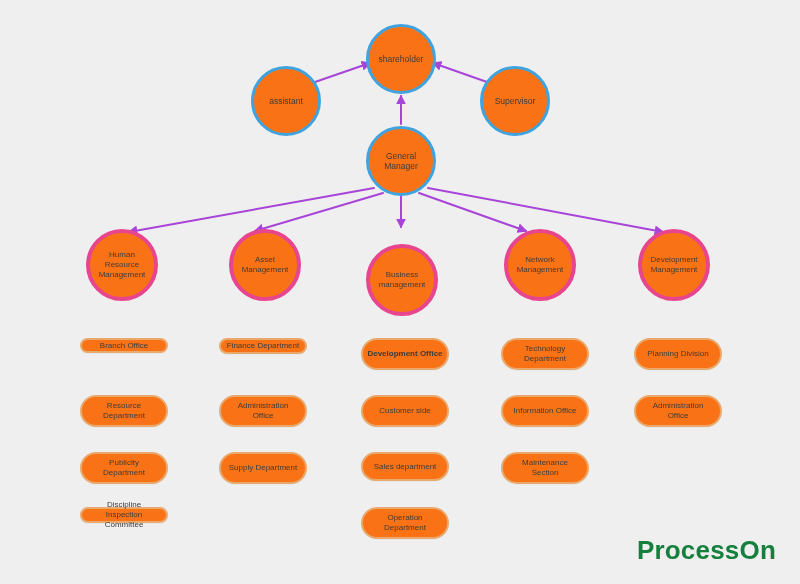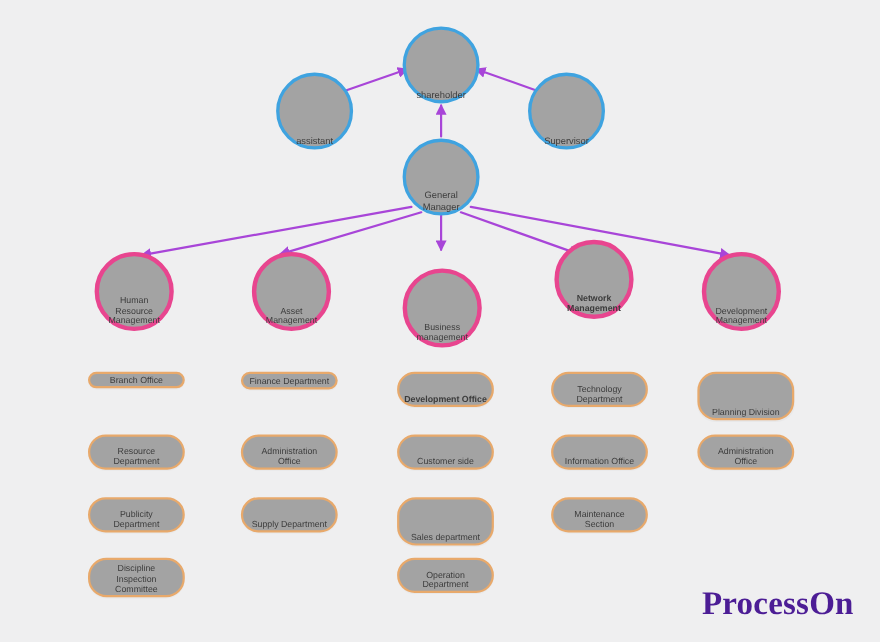--- a/index.html
+++ b/index.html
@@ -24,23 +24,23 @@
   svg.edges {
     position: absolute;
     left: 0; top: 0;
     width: 800px;
     height: 584px;
     pointer-events: none;
   }
   .node {
     position: absolute;
     box-sizing: border-box;
-    background: #a3a3a3;
+    background: #f97316;
     display: flex;
-    align-items: flex-end;
+    align-items: center;
     justify-content: center;
     text-align: center;
     color: #3c3c3c;
     line-height: 1.22;
     white-space: pre-line;
   }
   .node.circle-blue {
     border-radius: 50%;
     border: 3px solid #3fa3e0;
     font-size: 8.5px;
@@ -58,24 +58,24 @@
   }
   .node-label {
     display: block;
     padding: 0 4px;
     white-space: pre-line;
   }
   #watermark {
     position: absolute;
     right: 24px;
     bottom: 18px;
-    font-family: Liberation Serif, serif;
-    font-size: 30px;
+    font-family: Liberation Sans, sans-serif;
+    font-size: 26px;
     font-weight: 700;
-    color: #4c1d95;
+    color: #15803d;
     letter-spacing: 0.2px;
     user-select: none;
   }
 </style>
 </head>
 <body>
 
 <div id="canvas">
   <svg class="edges" viewBox="0 0 800 584">
     <defs>
@@ -100,45 +100,45 @@
       <div class="node circle-blue" style="left: 480px; top: 66px; width: 70px; height: 70px;"><span class="node-label">Supervisor</span></div>
       <div class="node circle-blue" style="left: 366px; top: 126px; width: 70px; height: 70px;"><span class="node-label">General
 Manager</span></div>
       <div class="node circle-pink" style="left: 86px; top: 229px; width: 72px; height: 72px;"><span class="node-label">Human
 Resource
 Management</span></div>
       <div class="node circle-pink" style="left: 229px; top: 229px; width: 72px; height: 72px;"><span class="node-label">Asset
 Management</span></div>
       <div class="node circle-pink" style="left: 366px; top: 244px; width: 72px; height: 72px;"><span class="node-label">Business
 management</span></div>
-      <div class="node circle-pink" style="left: 504px; top: 218px; width: 72px; height: 72px; font-weight: bold;"><span class="node-label">Network
+      <div class="node circle-pink" style="left: 504px; top: 229px; width: 72px; height: 72px;"><span class="node-label">Network
 Management</span></div>
       <div class="node circle-pink" style="left: 638px; top: 229px; width: 72px; height: 72px;"><span class="node-label">Development
 Management</span></div>
       <div class="node pill" style="left: 80px; top: 338px; width: 88px; height: 15px;"><span class="node-label">Branch Office</span></div>
       <div class="node pill" style="left: 219px; top: 338px; width: 88px; height: 16px;"><span class="node-label">Finance Department</span></div>
       <div class="node pill" style="left: 361px; top: 338px; width: 88px; height: 32px; font-weight: bold;"><span class="node-label">Development Office</span></div>
       <div class="node pill" style="left: 501px; top: 338px; width: 88px; height: 32px;"><span class="node-label">Technology
 Department</span></div>
-      <div class="node pill" style="left: 634px; top: 338px; width: 88px; height: 44px;"><span class="node-label">Planning Division</span></div>
+      <div class="node pill" style="left: 634px; top: 338px; width: 88px; height: 32px;"><span class="node-label">Planning Division</span></div>
       <div class="node pill" style="left: 80px; top: 395px; width: 88px; height: 32px;"><span class="node-label">Resource
 Department</span></div>
       <div class="node pill" style="left: 219px; top: 395px; width: 88px; height: 32px;"><span class="node-label">Administration
 Office</span></div>
       <div class="node pill" style="left: 361px; top: 395px; width: 88px; height: 32px;"><span class="node-label">Customer side</span></div>
       <div class="node pill" style="left: 501px; top: 395px; width: 88px; height: 32px;"><span class="node-label">Information Office</span></div>
       <div class="node pill" style="left: 634px; top: 395px; width: 88px; height: 32px;"><span class="node-label">Administration
 Office</span></div>
       <div class="node pill" style="left: 80px; top: 452px; width: 88px; height: 32px;"><span class="node-label">Publicity
 Department</span></div>
       <div class="node pill" style="left: 219px; top: 452px; width: 88px; height: 32px;"><span class="node-label">Supply Department</span></div>
-      <div class="node pill" style="left: 361px; top: 452px; width: 88px; height: 44px;"><span class="node-label">Sales department</span></div>
+      <div class="node pill" style="left: 361px; top: 452px; width: 88px; height: 29px;"><span class="node-label">Sales department</span></div>
       <div class="node pill" style="left: 501px; top: 452px; width: 88px; height: 32px;"><span class="node-label">Maintenance
 Section</span></div>
-      <div class="node pill" style="left: 80px; top: 507px; width: 88px; height: 36px;"><span class="node-label">Discipline
+      <div class="node pill" style="left: 80px; top: 507px; width: 88px; height: 16px;"><span class="node-label">Discipline
 Inspection
 Committee</span></div>
       <div class="node pill" style="left: 361px; top: 507px; width: 88px; height: 32px;"><span class="node-label">Operation
 Department</span></div>
     </div>
 </div>
 
 <div id="watermark">ProcessOn</div>
 
 </body></html>

